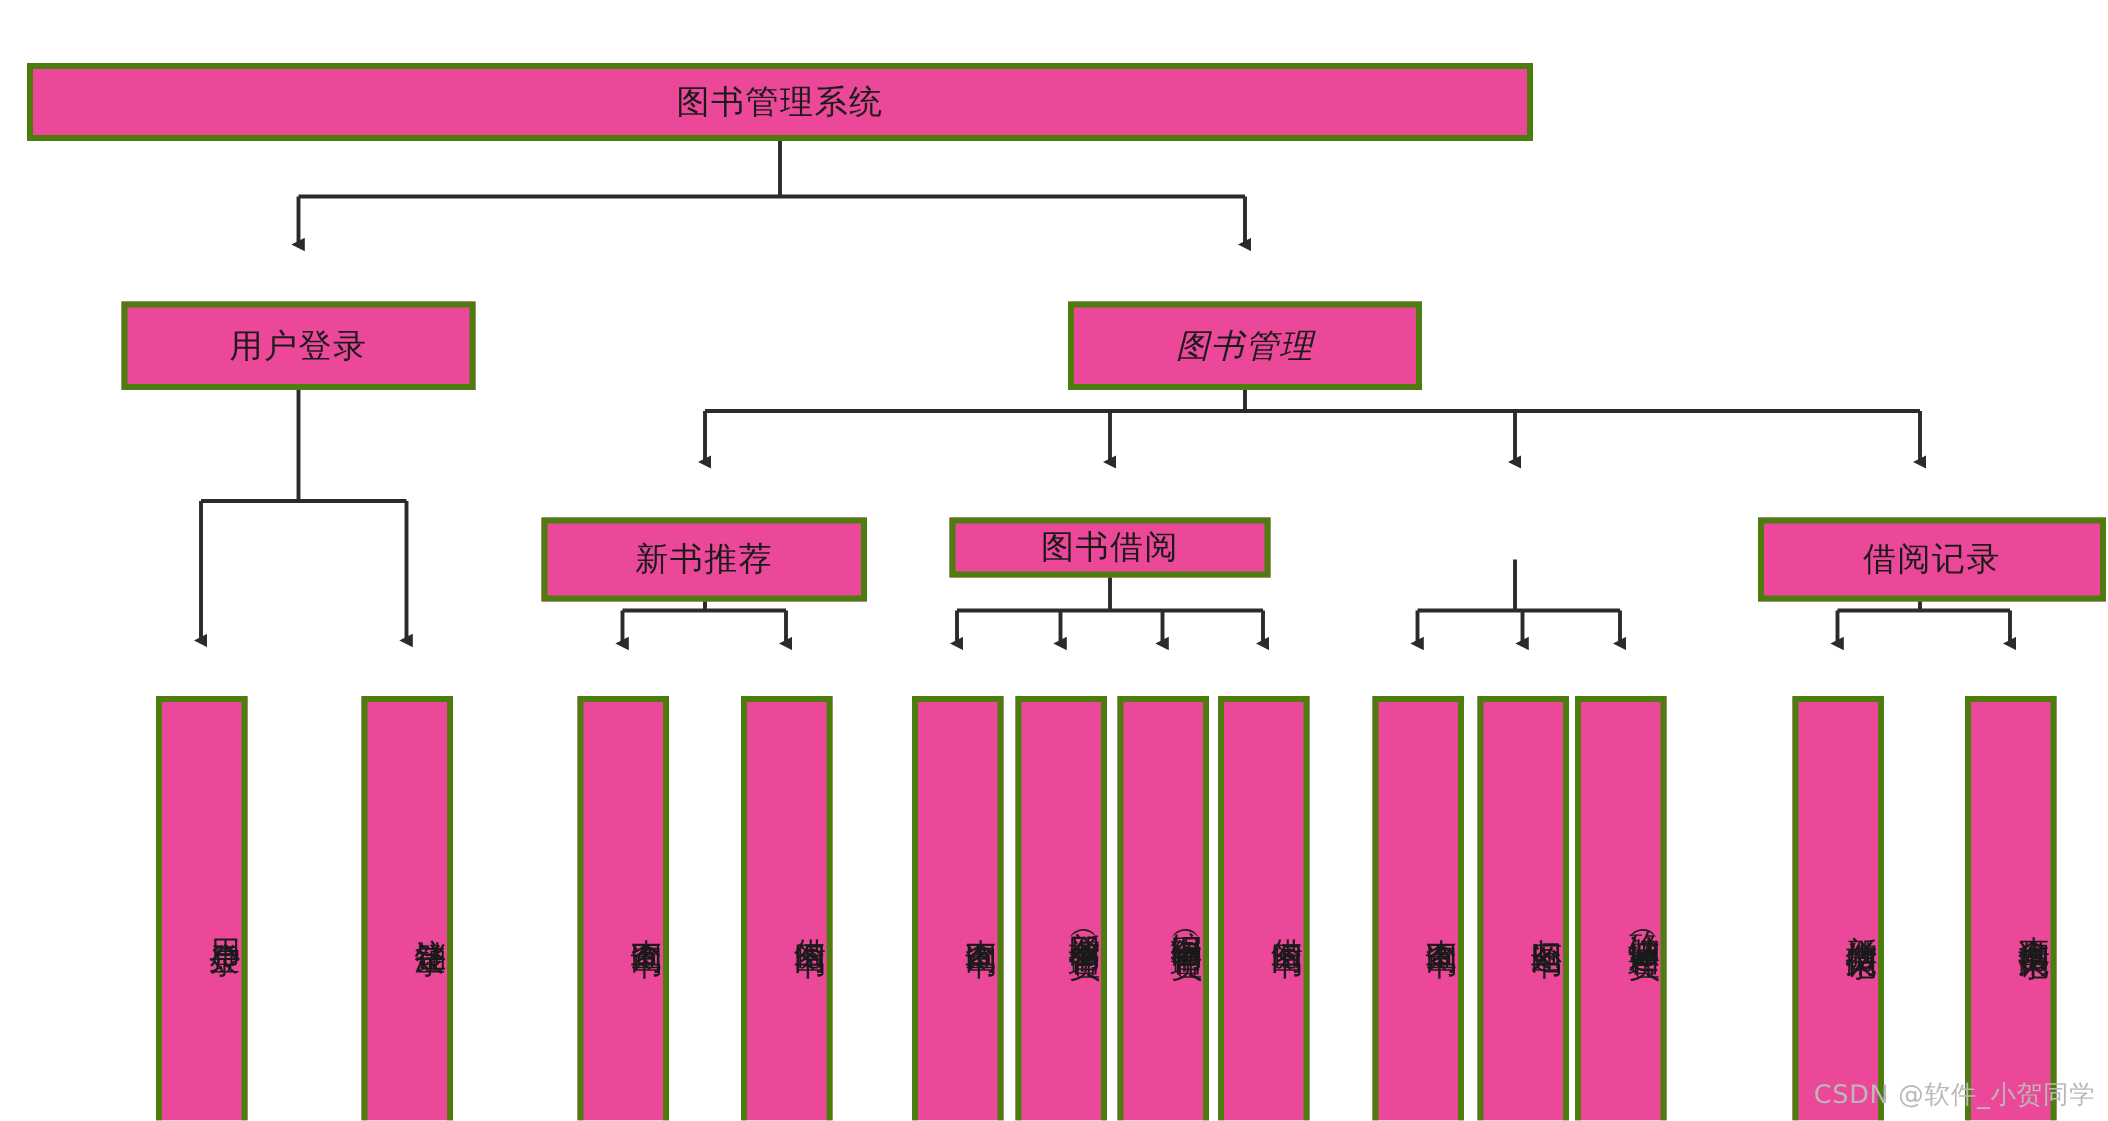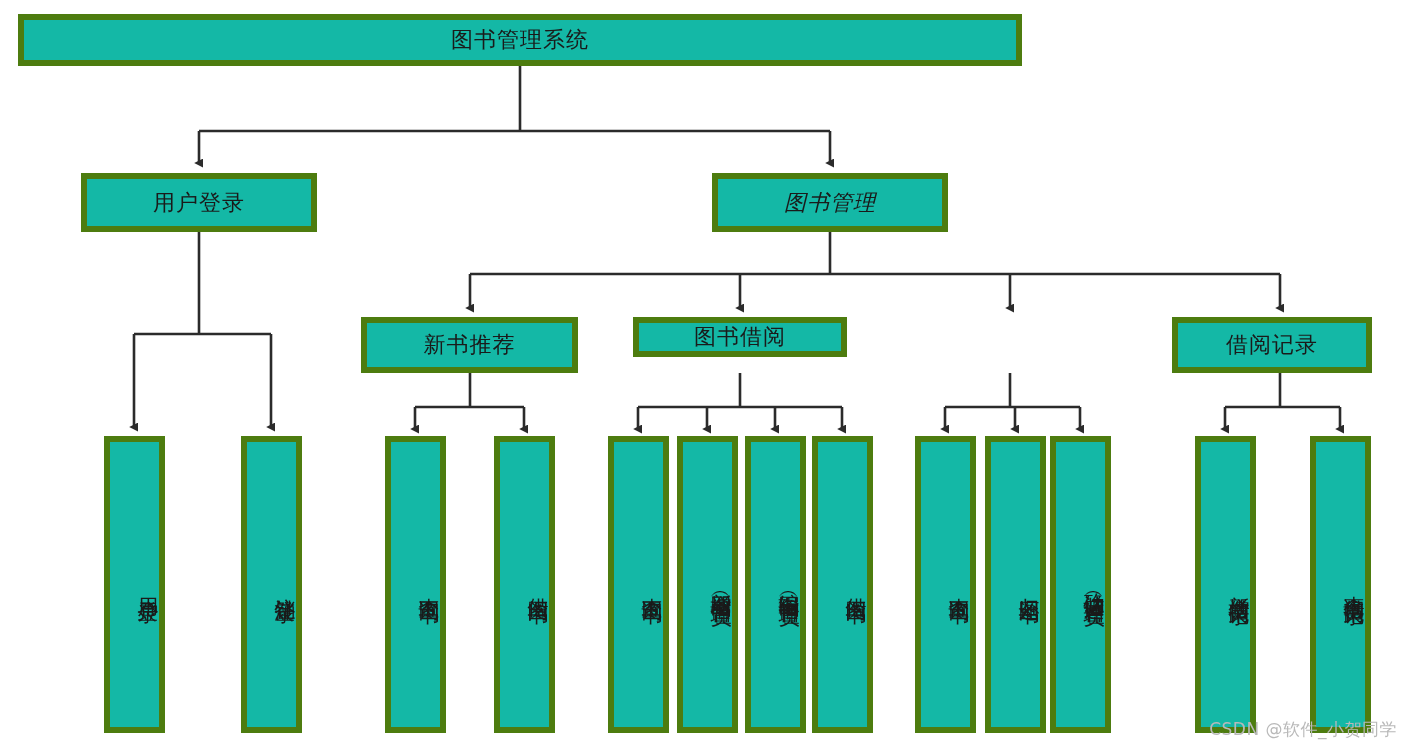--- a/index.html
+++ b/index.html
@@ -20,27 +20,28 @@
   #canvas svg.lines {
     position: absolute;
     left: 0;
     top: 0;
     width: 1405px;
     height: 747px;
   }
   .node {
     position: absolute;
     box-sizing: border-box;
-    border: 6px solid #4d7c0f;
-    background: #14b8a6;
+    border: 4px solid #4d7c0f;
+    background: #ec4899;
     display: flex;
     align-items: center;
     justify-content: center;
     color: #1a1a1a;
     z-index: 2;
+    margin-top: 28px;
   }
   .node.horiz {
     font-size: 22px;
     letter-spacing: 1px;
   }
   .node.vert {
     writing-mode: vertical-rl;
     text-orientation: upright;
     font-size: 21px;
     line-height: 1.12;
@@ -133,21 +134,21 @@
   <div class="node horiz" style="left:712px; top:173px; width:236px; height:59px;font-style:italic;">
     <span>图书管理</span>
   </div>
 
   <div class="node horiz" style="left:361px; top:317px; width:217px; height:56px;justify-content:center;">
     <span>新书推荐</span>
   </div>
   <div class="node horiz" style="left:633px; top:317px; width:214px; height:40px;">
     <span>图书借阅</span>
   </div>
-  <div class="node horiz" style="left:1172px; top:317px; width:200px; height:56px;">
+  <div class="node horiz" style="left:1172px; top:317px; width:232px; height:56px;">
     <span>借阅记录</span>
   </div>
 
   <div class="node vert" style="left:104px; top:436px; width:61px; height:297px;">
     <span class="vtext">用户登录</span>
   </div>
   <div class="node vert" style="left:241px; top:436px; width:61px; height:297px;">
     <span class="vtext">注销登录</span>
   </div>
 

